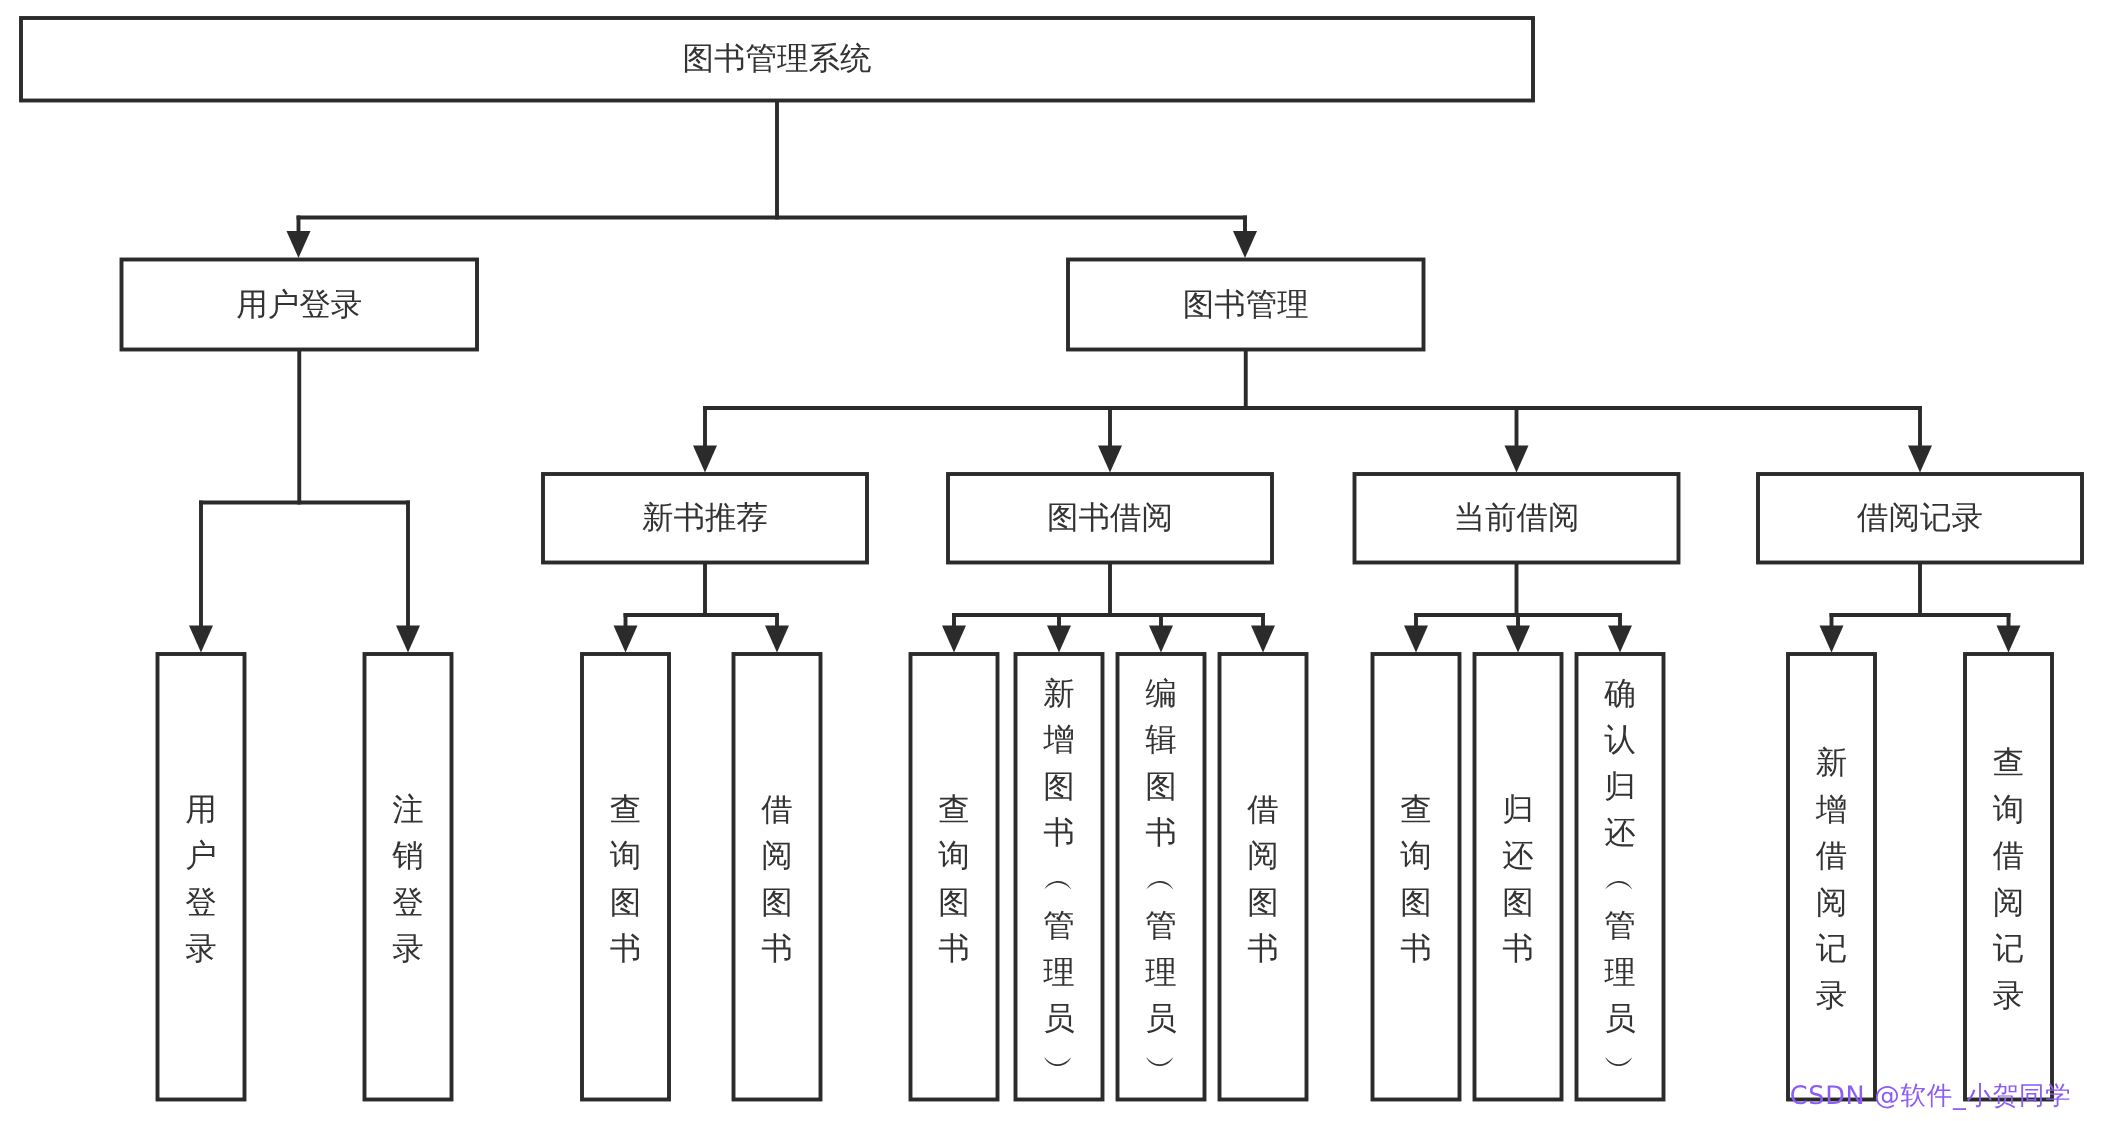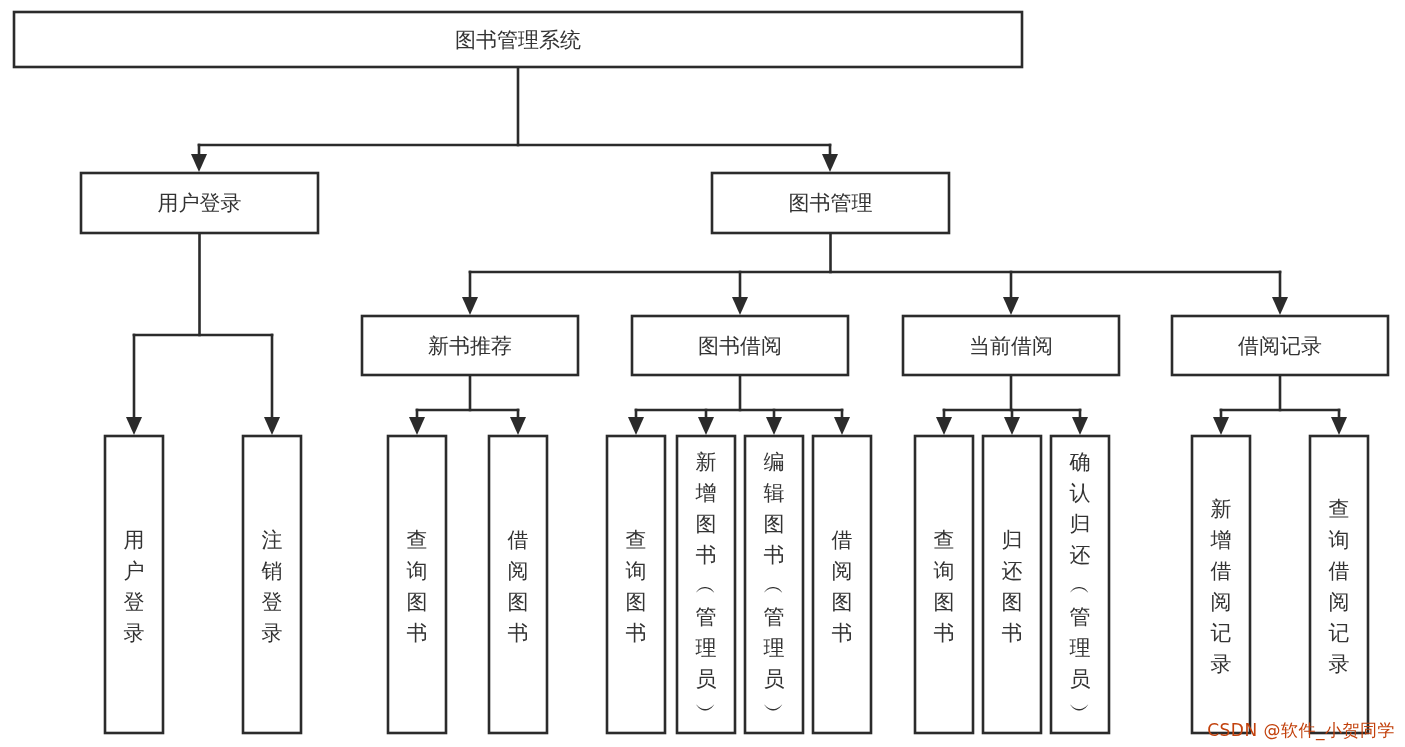--- a/index.html
+++ b/index.html
@@ -51,25 +51,25 @@
     dominant-baseline: middle;
   }
   .node-label-v {
     font-family: "DejaVu Sans", "Liberation Sans", sans-serif;
     font-size: 21px;
     fill: #333333;
     text-anchor: middle;
   }
   .watermark {
     position: absolute;
-    right: 10px;
+    right: 24px;
     bottom: 5px;
     font-family: "DejaVu Sans", "Liberation Sans", sans-serif;
     font-size: 17px;
-    color: #c2410c;
+    color: #8b5cf6;
     letter-spacing: 0.5px;
     white-space: nowrap;
     pointer-events: none;
   }
 </style>
 </head>
 <body>
 
 <div id="diagram-root">
   <svg id="tree-svg" viewBox="0 0 1405 747">

